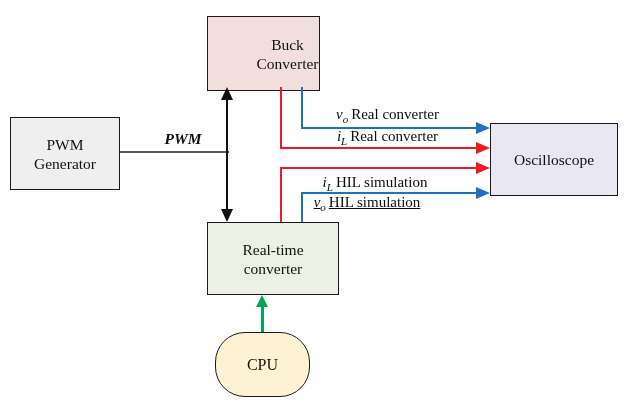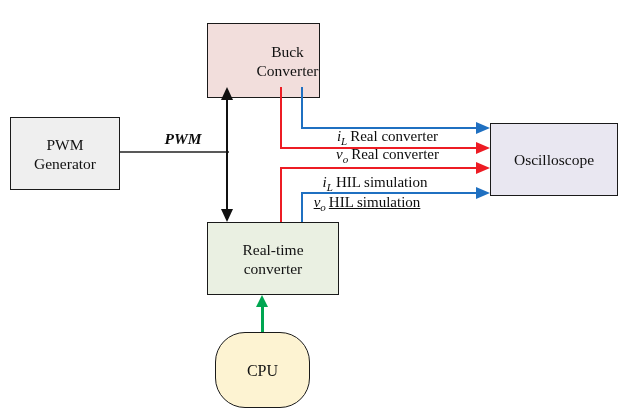--- a/index.html
+++ b/index.html
@@ -6,25 +6,25 @@
   .canvas{
     position:relative;width:631px;height:411px;background:#ffffff;
     font-family:"Liberation Serif","DejaVu Serif",serif;color:#111;overflow:hidden;
   }
   
   .box{
     position:absolute;display:flex;flex-direction:column;justify-content:center;align-items:center;
     border:1.6px solid var(--border);box-sizing:border-box;
     font-size:15.5px;line-height:19px;text-align:center;
   }
-  .box-buck{left:207px;top:23px;width:113px;height:75px;background:var(--buck-fill);padding-left:48px;}
+  .box-buck{left:207px;top:16px;width:113px;height:75px;background:var(--buck-fill);padding-left:48px;}
   .box-pwm{left:10px;top:117px;width:110px;height:73px;background:var(--pwm-fill);}
   .box-osc{left:490px;top:123px;width:128px;height:73px;background:var(--osc-fill);}
   .box-rt{left:207px;top:222px;width:132px;height:73px;background:var(--rt-fill);}
-  .box-cpu{left:215px;top:332px;width:95px;height:76px;background:var(--cpu-fill);font-size:16px;border-radius:30px;}
+  .box-cpu{left:215px;top:332px;width:95px;height:65px;background:var(--cpu-fill);font-size:16px;border-radius:30px;}
   
   .wire{position:absolute;}
   .pwm-wire{left:120px;top:151px;width:109px;height:2px;background:var(--line-gray);}
   .dbl-line{left:226px;top:97px;width:2px;height:114px;background:var(--black);}
   .head{position:absolute;width:0;height:0;}
   .head-up-black{left:221px;top:87px;border-left:6px solid transparent;border-right:6px solid transparent;border-bottom:13px solid var(--black);}
   .head-down-black{left:221px;top:209px;border-left:6px solid transparent;border-right:6px solid transparent;border-top:13px solid var(--black);}
   .v-blue-a{left:301px;top:87px;width:2px;height:41px;background:var(--blue);}
   .h-blue-a{left:301px;top:127px;width:177px;height:2px;background:var(--blue);}
   .head-blue-a{left:476px;top:122px;border-top:6px solid transparent;border-bottom:6px solid transparent;border-left:14px solid var(--blue);}
@@ -34,21 +34,21 @@
   .v-red-b{left:280px;top:167px;width:2px;height:55px;background:var(--red);}
   .h-red-b{left:280px;top:167px;width:198px;height:2px;background:var(--red);}
   .head-red-b{left:476px;top:162px;border-top:6px solid transparent;border-bottom:6px solid transparent;border-left:14px solid var(--red);}
   .v-blue-b{left:301px;top:192px;width:2px;height:30px;background:var(--blue);}
   .h-blue-b{left:301px;top:192px;width:177px;height:2px;background:var(--blue);}
   .head-blue-b{left:476px;top:187px;border-top:6px solid transparent;border-bottom:6px solid transparent;border-left:14px solid var(--blue);}
   .v-green{left:261px;top:306px;width:3px;height:26px;background:var(--green);}
   .head-green{left:256px;top:295px;border-left:6.5px solid transparent;border-right:6.5px solid transparent;border-bottom:12px solid var(--green);}
   
   .edge-label{position:absolute;font-size:15px;line-height:17px;text-align:center;white-space:nowrap;color:#0d0d0d;}
-  .lbl-vo-real{left:305px;top:106px;width:165px;margin-top:40px;}
+  .lbl-vo-real{left:305px;top:106px;width:165px;}
   .lbl-il-real{left:305px;top:128px;width:165px;}
   .lbl-il-hil{left:295px;top:174px;width:160px;}
   .lbl-vo-hil{left:287px;top:194px;width:160px;text-decoration:underline;}
   .lbl-pwm{left:150px;top:130px;width:66px;font-style:italic;font-weight:bold;font-size:15.5px;}
   .mvar{font-style:italic;}
   sub.msub{font-style:italic;font-size:11px;margin-right:3px;line-height:0;}
 </style>
 </head>
 <body>
 

